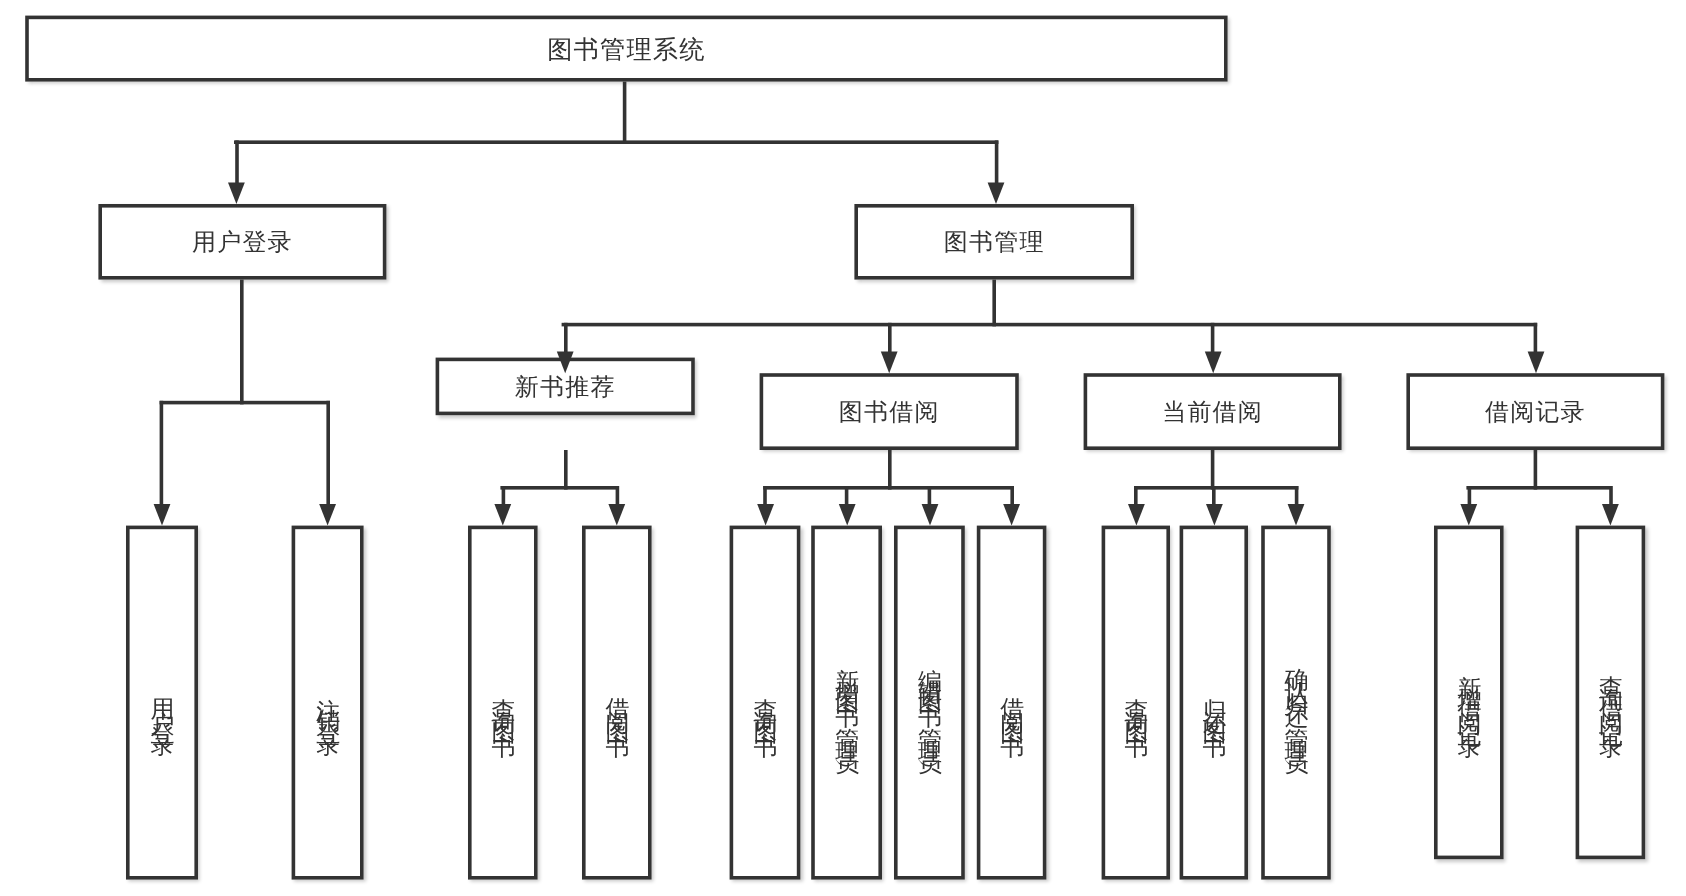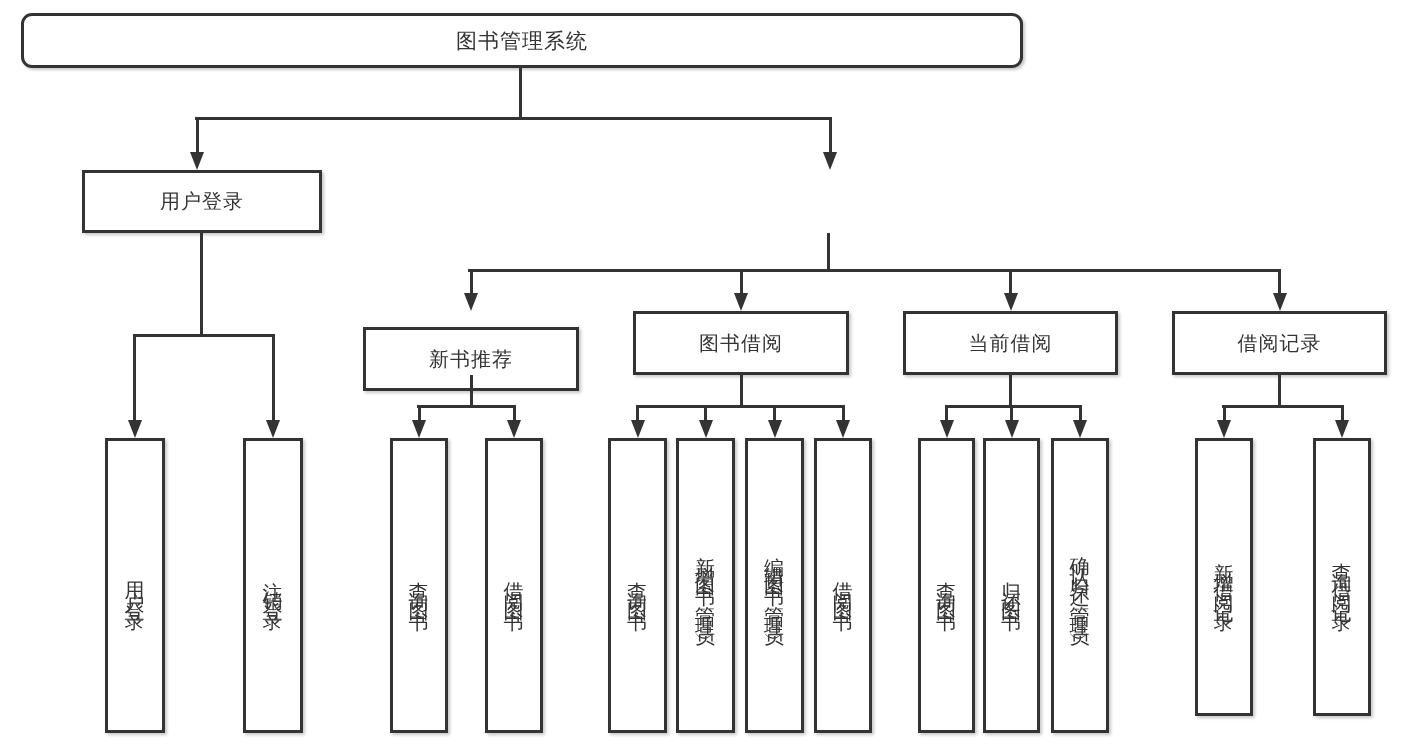--- a/index.html
+++ b/index.html
@@ -52,30 +52,33 @@
     color:#c6c6c6;
     letter-spacing:1px;
     white-space:nowrap;
   }
 </style>
 </head>
 <body>
 
 <div id="canvas">
 
-  <div class="box root" style="left:21px;top:13px;width:1002px;height:55px;border-radius:11px;">
+  <div class="box root" style="left:21px;top:13px;width:1002px;height:55px;">
     <span>图书管理系统</span>
   </div>
 
   <div class="box" style="left:82px;top:170px;width:240px;height:63px;">
     <span>用户登录</span>
   </div>
 
+  <div class="box" style="left:712px;top:170px;width:233px;height:63px;">
+    <span>图书管理</span>
+  </div>
 
-  <div class="box" style="left:363px;top:327px;width:216px;height:64px;text-align:right;">
+  <div class="box" style="left:363px;top:298px;width:216px;height:48px;text-align:right;">
     <span>新书推荐</span>
   </div>
 
   <div class="box" style="left:903px;top:311px;width:215px;height:64px;">
     <span>当前借阅</span>
   </div>
 
   <div class="box" style="left:633px;top:311px;width:216px;height:64px;">
     <span>图书借阅</span>
   </div>

